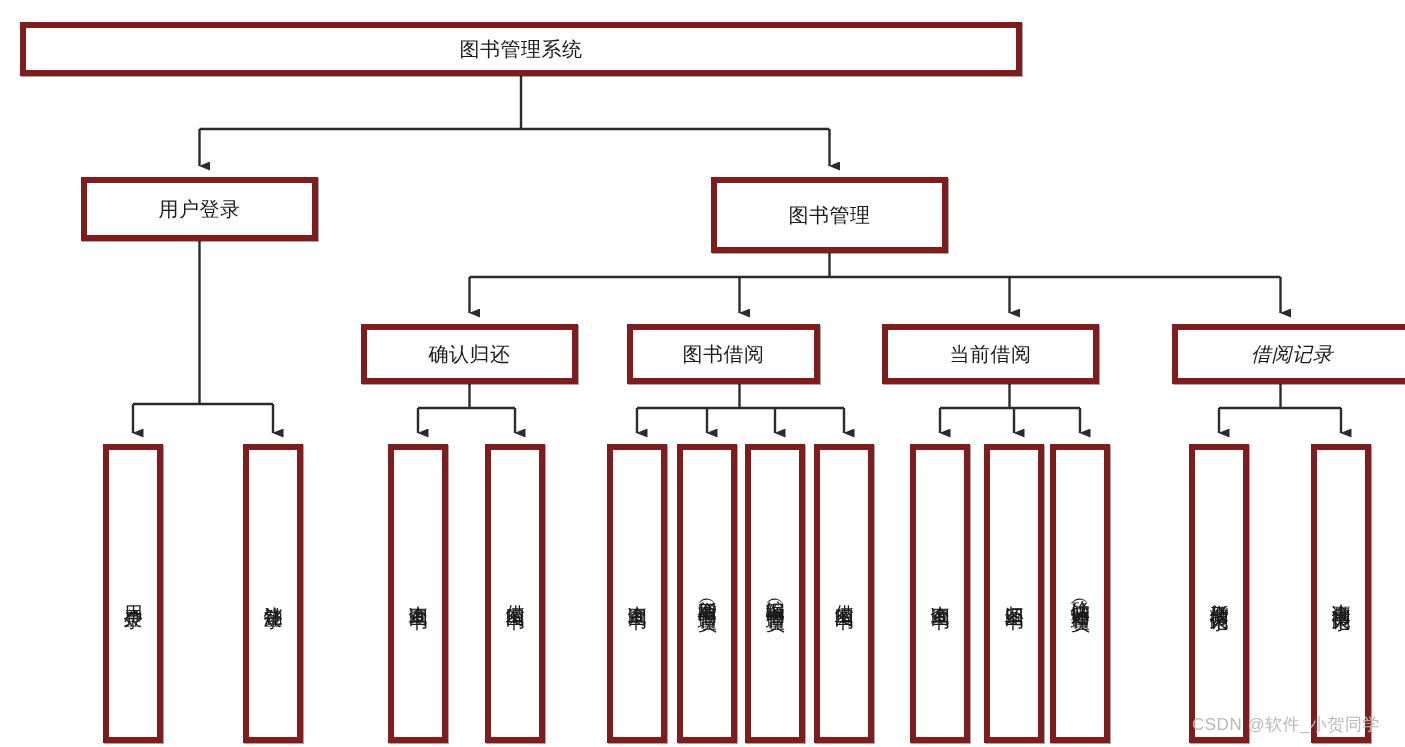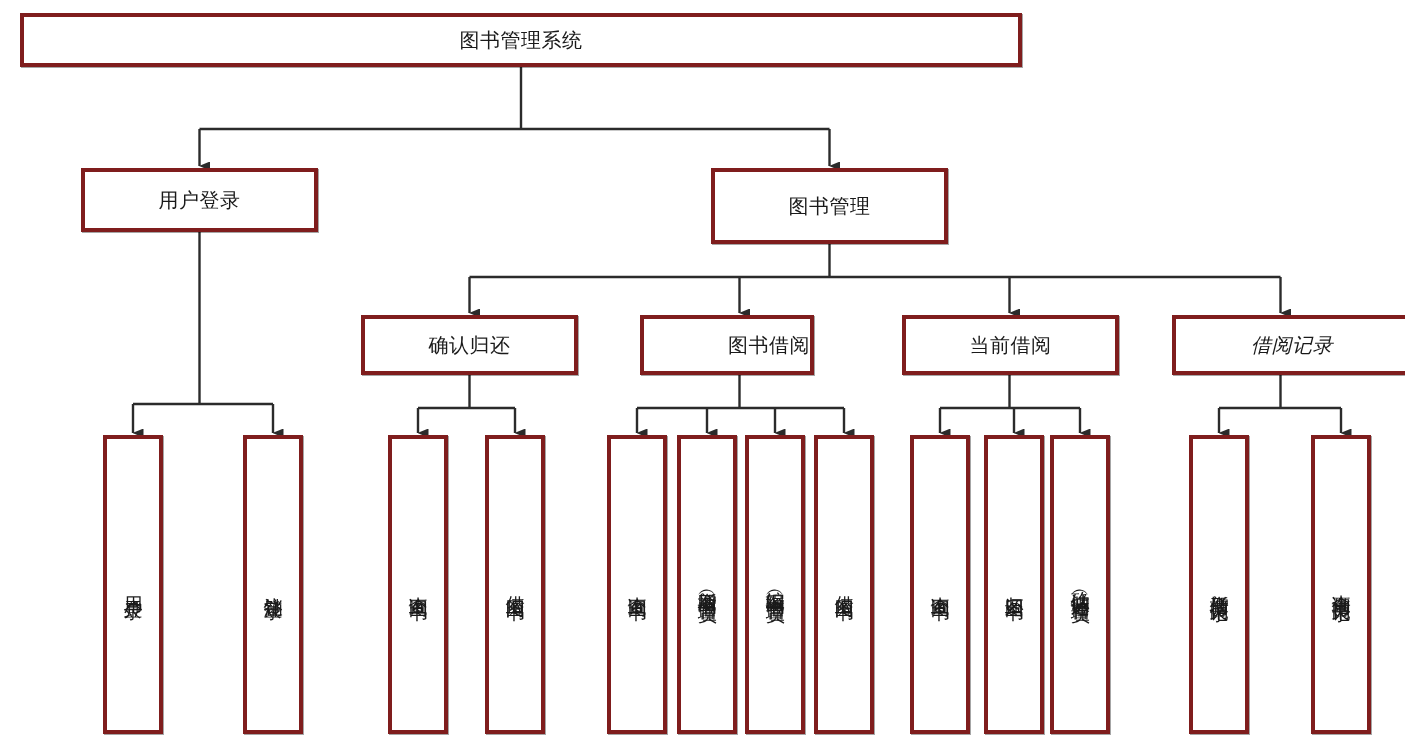--- a/index.html
+++ b/index.html
@@ -25,25 +25,26 @@
     left: 0;
     top: 0;
     width: 1405px;
     height: 747px;
     pointer-events: none;
   }
   .node {
     position: absolute;
     box-sizing: border-box;
     background: #ffffff;
-    border: 4px solid #7f1d1d;
+    border: 6px solid #7f1d1d;
     display: flex;
     align-items: center;
     justify-content: center;
     box-shadow: 1px 1px 0 rgba(0,0,0,0.35);
+    margin-top: 9px;
   }
   .node-label {
     color: #1a1a1a;
     font-size: 20px;
     line-height: 1.12;
     white-space: nowrap;
     letter-spacing: 0.5px;
   }
   .node.leaf .node-label {
     writing-mode: vertical-rl;
@@ -121,24 +122,24 @@
       </div>
       <div class="node lvl2" style="left: 81px; top: 168px; width: 237px; height: 64px;">
         <span class="node-label">用户登录</span>
       </div>
       <div class="node lvl2" style="left: 711px; top: 168px; width: 237px; height: 76px;">
         <span class="node-label">图书管理</span>
       </div>
       <div class="node lvl3" style="left: 361px; top: 315px; width: 217px; height: 60px;">
         <span class="node-label">确认归还</span>
       </div>
-      <div class="node lvl3" style="left: 640px; top: 315px; width: 174px; height: 60px; justify-content: flex-end;">
+      <div class="node lvl3" style="left: 627px; top: 315px; width: 193px; height: 60px;">
         <span class="node-label">图书借阅</span>
       </div>
-      <div class="node lvl3" style="left: 902px; top: 315px; width: 217px; height: 60px;">
+      <div class="node lvl3" style="left: 882px; top: 315px; width: 217px; height: 60px;">
         <span class="node-label">当前借阅</span>
       </div>
       <div class="node lvl3" style="left: 1172px; top: 315px; width: 240px; height: 60px; font-style: italic;">
         <span class="node-label">借阅记录</span>
       </div>
       <div class="node leaf" style="left: 103px; top: 435px; width: 60px; height: 299px;">
         <span class="node-label">用户登录</span>
       </div>
       <div class="node leaf" style="left: 243px; top: 435px; width: 60px; height: 299px;">
         <span class="node-label">注销登录</span>
@@ -171,13 +172,14 @@
         <span class="node-label">确认归还（管理员）</span>
       </div>
       <div class="node leaf" style="left: 1189px; top: 435px; width: 60px; height: 299px;">
         <span class="node-label">新增借阅记录</span>
       </div>
       <div class="node leaf" style="left: 1311px; top: 435px; width: 60px; height: 299px;">
         <span class="node-label">查询借阅记录</span>
       </div>
     </div>
 
+  <div class="watermark" style="left:1192px; top:713px;">CSDN @软件_小贺同学</div>
 </div>
 
 </body></html>

